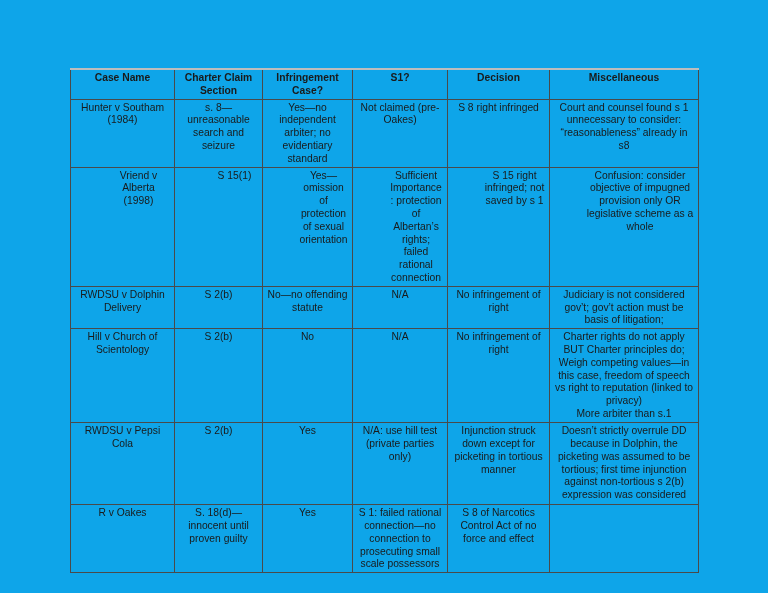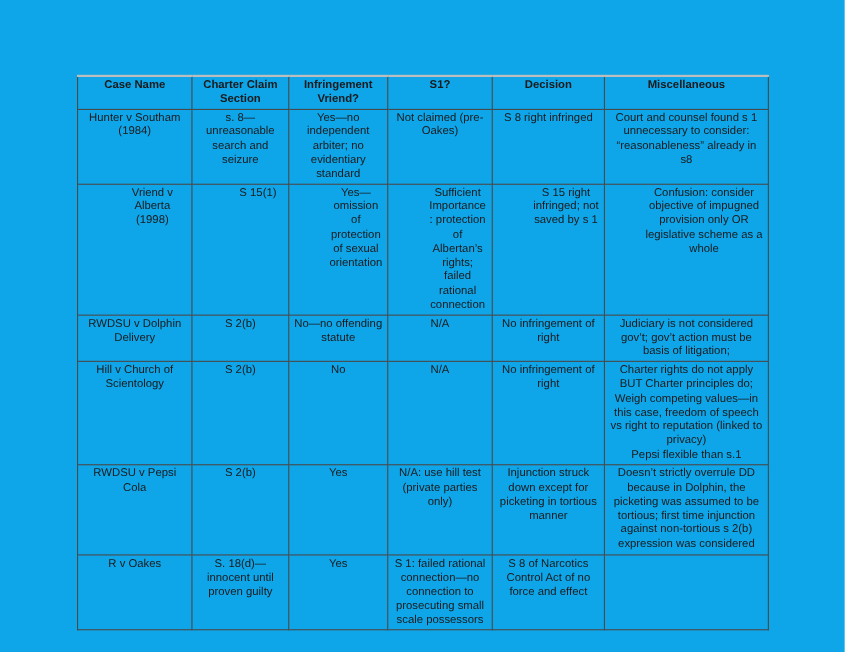--- a/index.html
+++ b/index.html
@@ -62,21 +62,21 @@
       <col style="width:88px">
       <col style="width:90px">
       <col style="width:95px">
       <col style="width:102px">
       <col style="width:149px">
     </colgroup>
     <thead>
       <tr>
         <th class="outer-top">Case Name</th>
         <th class="outer-top">Charter Claim Section</th>
-        <th class="outer-top">Infringement Vriend?</th>
+        <th class="outer-top">Infringement Case?</th>
         <th class="outer-top">S1?</th>
         <th class="outer-top">Decision</th>
         <th class="outer-top">Miscellaneous</th>
       </tr>
     </thead>
     <tbody>
       <tr class="r0">
         <td>Hunter v Southam (1984)</td>
         <td>s. 8—unreasonable search and seizure</td>
         <td>Yes—no independent arbiter; no evidentiary standard</td>
@@ -101,21 +101,21 @@
         <td>Judiciary is not considered gov’t; gov’t action must be basis of litigation;</td>
       </tr>
       <tr class="r3">
         <td>Hill v Church of Scientology</td>
         <td>S 2(b)</td>
         <td>No</td>
         <td>N/A</td>
         <td>No infringement of right</td>
         <td>
           <span class="line">Charter rights do not apply BUT Charter principles do; Weigh competing values—in this case, freedom of speech vs right to reputation (linked to privacy)</span>
-          <span class="line">Pepsi flexible than s.1</span>
+          <span class="line">More arbiter than s.1</span>
         </td>
       </tr>
       <tr class="r4">
         <td>RWDSU v Pepsi Cola</td>
         <td>S 2(b)</td>
         <td>Yes</td>
         <td>N/A: use hill test (private parties only)</td>
         <td>Injunction struck down except for picketing in tortious manner</td>
         <td>Doesn’t strictly overrule DD because in Dolphin, the picketing was assumed to be tortious; first time injunction against non-tortious s 2(b) expression was considered</td>
       </tr>

